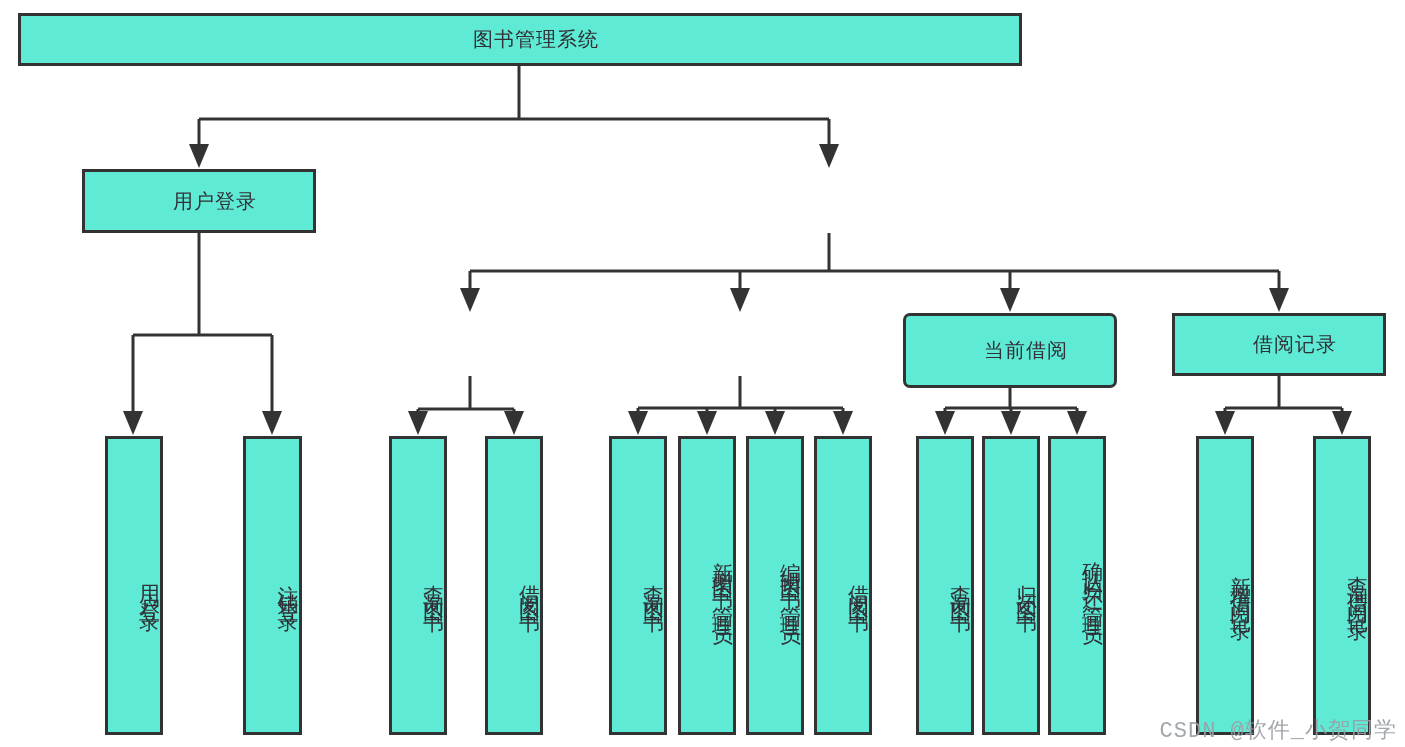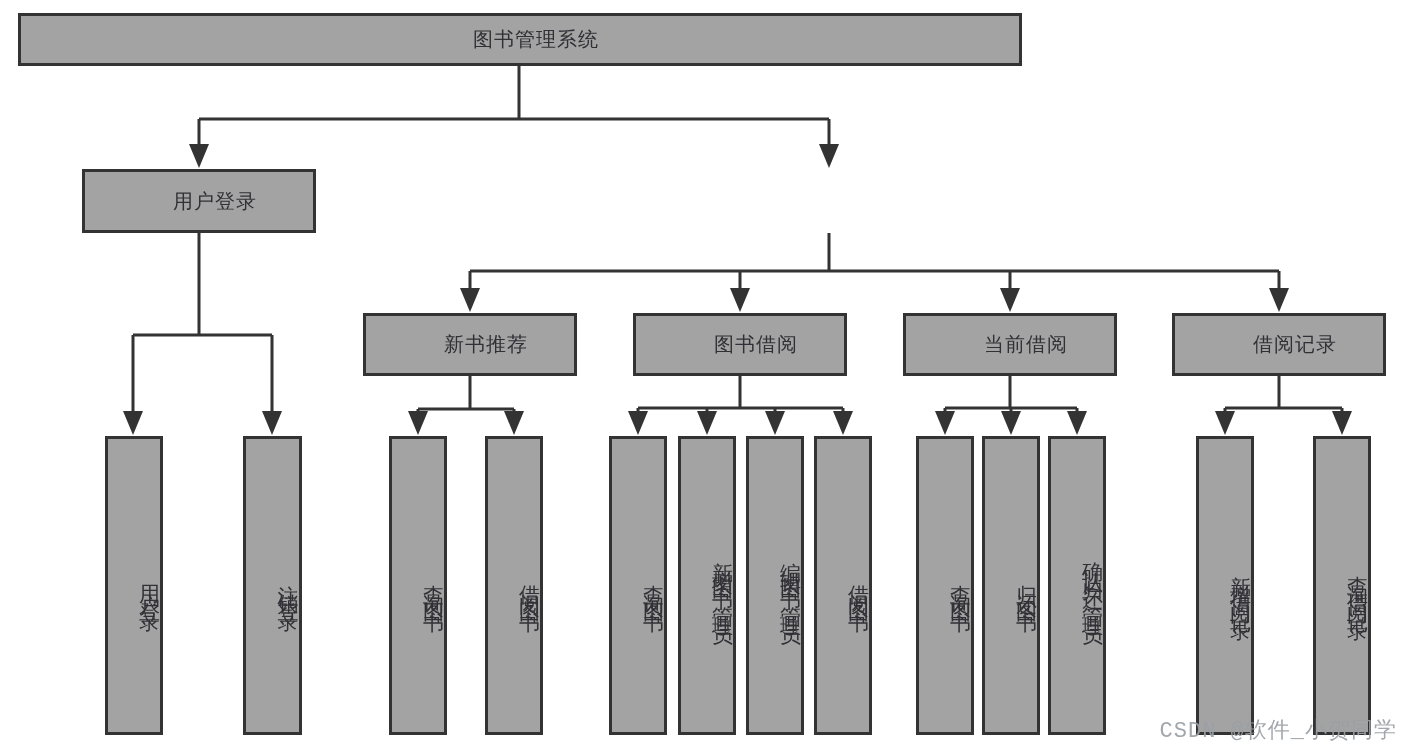--- a/index.html
+++ b/index.html
@@ -1,19 +1,19 @@
 <!DOCTYPE html>
 <html><head>
 <meta charset="utf-8">
 <style>
   html,body{margin:0;padding:0;background:#ffffff;}
   body{font-family:"Liberation Sans",sans-serif;}
   .canvas{position:relative;width:1405px;height:747px;background:#fff;overflow:hidden;color:#303036;}
   svg.connectors{position:absolute;left:0;top:0;width:1405px;height:747px;}
-  .box{position:absolute;background:#a3a3a3;border:3px solid #333;box-sizing:border-box;
+  .box{position:absolute;background:#5eead4;border:3px solid #333;box-sizing:border-box;
        display:flex;align-items:center;justify-content:center;padding-left:32px;}
   .hbox .label{font-size:20px;letter-spacing:1px;white-space:nowrap;}
   .root{border-width:3px;}
   .leaf .label{writing-mode:vertical-rl;text-orientation:mixed;font-size:21px;
        line-height:1;letter-spacing:9px;white-space:nowrap;}
   .label{color:#303036;}
   .watermark{position:absolute;right:8px;bottom:2px;font-size:22px;color:#9aa0a6;
        letter-spacing:1px;opacity:.92;z-index:6;white-space:nowrap;font-family:Liberation Mono, monospace;}
 </style>
 </head>
@@ -62,27 +62,21 @@
   </svg>
 
   <div class="box hbox root" style="left:18px;top:13px;width:1004px;height:53px;">
     <span class="label">图书管理系统</span>
   </div>
 
   <div class="box hbox" style="left:82px;top:169px;width:234px;height:64px;">
     <span class="label">用户登录</span>
   </div>
 
-  <div class="box hbox" style="left:363px;top:313px;width:214px;height:63px;">
-    <span class="label">新书推荐</span>
-  </div>
-  <div class="box hbox" style="left:633px;top:313px;width:214px;height:63px;">
-    <span class="label">图书借阅</span>
-  </div>
-  <div class="box hbox" style="left:903px;top:313px;width:214px;height:63px;">
+  <div class="box hbox" style="left:903px;top:313px;width:214px;height:75px;border-radius:7px;">
     <span class="label">当前借阅</span>
   </div>
   <div class="box hbox" style="left:1172px;top:313px;width:214px;height:63px;">
     <span class="label">借阅记录</span>
   </div>
 
   <div class="box leaf" style="left:105px;top:436px;width:58px;height:299px;">
     <span class="label">用户登录</span>
   </div>
   <div class="box leaf" style="left:243px;top:436px;width:59px;height:299px;">

